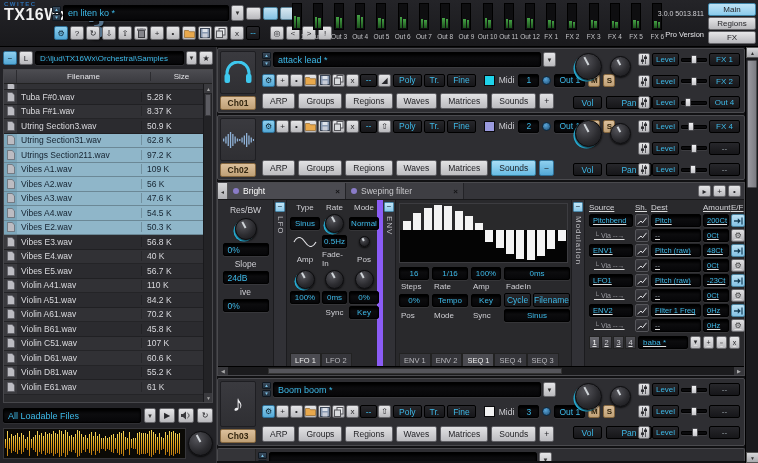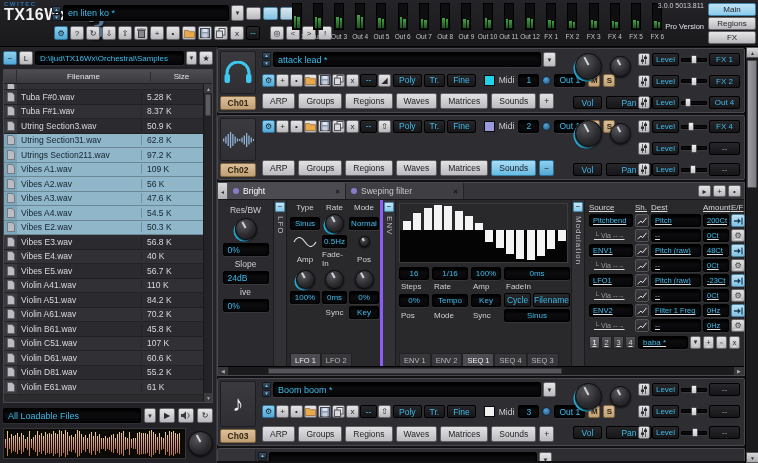--- a/index.html
+++ b/index.html
@@ -43,21 +43,21 @@
   .winbtn.b2 { background:linear-gradient(#bfe2f4,#84c2e4); border-color:#49839f; }
   .winbtn.b3 { background:linear-gradient(#d7e9f2,#a8c8da); border-color:#5a8296; }
   #toptools { position:absolute; left:54px; top:26px; display:flex; gap:2px; align-items:center; }
   #toptools .lbtn, #toptools .dbtn { width:14px; height:14px; }
   #meters { position:absolute; left:286px; top:3px; width:382px; height:42px; display:flex; }
   .meter { flex:1; display:flex; flex-direction:column; align-items:center; }
   .mslot { width:10px; height:27px; background:#0e0e10; border:1px solid #000; display:flex; gap:1px;
            align-items:flex-end; padding:1px; }
   .mbar { width:3px; background:linear-gradient(#45a245,#1d541d); }
   .mlabel { font-size:6.5px; color:#c2c2c6; margin-top:3px; white-space:nowrap; }
-  #verblock { position:absolute; right:54px; top:2px; text-align:right; }
+  #verblock { position:absolute; right:54px; top:10px; text-align:right; }
   #version { font-size:7px; color:#cfcfd4; }
   #edition { font-size:7.5px; color:#e4e4e8; margin-top:13px; }
   #nav { position:absolute; right:2px; top:3px; width:48px; display:flex; flex-direction:column; gap:1px; }
   .navbtn { height:13px; font-size:8px; }
   .navbtn.active { background:linear-gradient(#bfe3f6,#8cccec); border-color:#3f85a8; }
 
   
   #browser { position:absolute; left:0; top:47px; width:217px; bottom:0; background:#232327;
              border-right:1px solid #38383c; padding:4px 3px 3px 3px; }
   #pathrow { display:flex; gap:2px; height:14px; }
@@ -171,21 +171,21 @@
   .fcol { width:56px; flex:none; background:#2b2b2f; border-right:1px solid #1b1b1e; padding:4px 4px;
           display:flex; flex-direction:column; align-items:center; }
   .fcol .slabel { font-size:8.5px; color:#cfcfd4; margin:1px 0 2px; }
   .fcol .lcd { width:46px; height:13px; margin-bottom:2px; }
   .fknob { width:22px; height:22px; margin:1px 0 3px; }
   .vstrip { width:13px; flex:none; background:#313136; border-right:1px solid #1b1b1e;
             display:flex; flex-direction:column; align-items:center; padding-top:2px; gap:4px; }
   .collapse { width:10px; height:10px; background:linear-gradient(#c4e6f7,#8bc8e9); border:1px solid #4a88aa;
               font-size:8px; line-height:8px; color:#123; text-align:center; border-radius:1px; }
   .vlabel { writing-mode:vertical-rl; font-size:8px; color:#bdbdc2; letter-spacing:1px; }
-  .lfosec { width:96px; flex:none; border-right:3px solid #8b5cf6; padding:3px 3px 0;
+  .lfosec { width:96px; flex:none; border-right:6px solid #8b5cf6; padding:3px 3px 0;
             display:flex; flex-direction:column; }
   .g3 { display:grid; grid-template-columns:30px 25px 30px; gap:2px 2px; justify-items:center;
         align-items:center; font-size:8px; color:#cfcfd4; }
   .g3 .lcd { width:100%; height:13px; justify-content:center; padding:0; font-size:8px; }
   .kmid { width:19px; height:19px; }
   .ksml { width:11px; height:11px; }
   .ftabs { margin-top:auto; display:flex; }
   .ftab { height:13px; padding:0 4px; background:#36363b; border:1px solid #222; border-bottom:0;
           font-size:7.5px; color:#b8b8bd; display:flex; align-items:center; }
   .ftab.on { background:#4b4b51; color:#efefef; }

